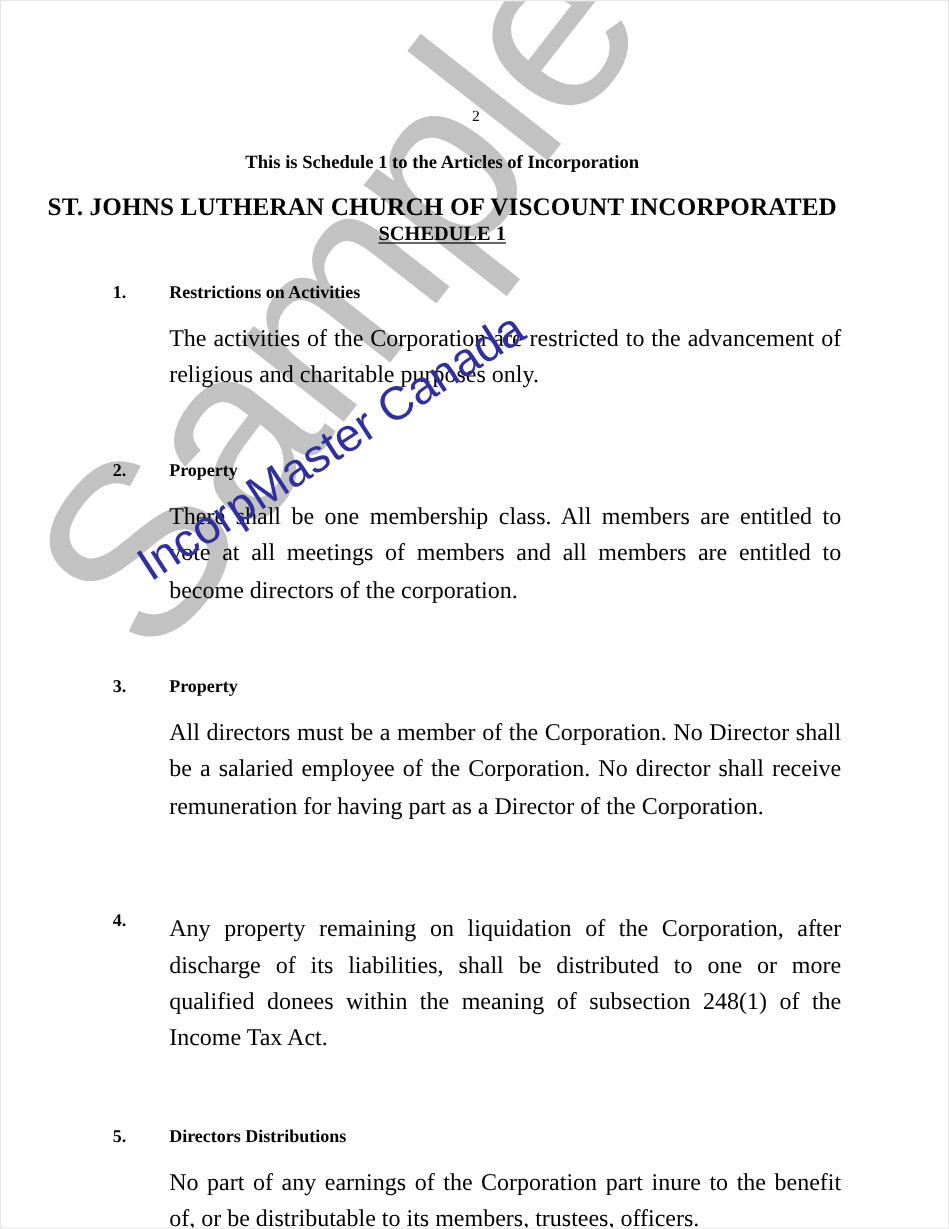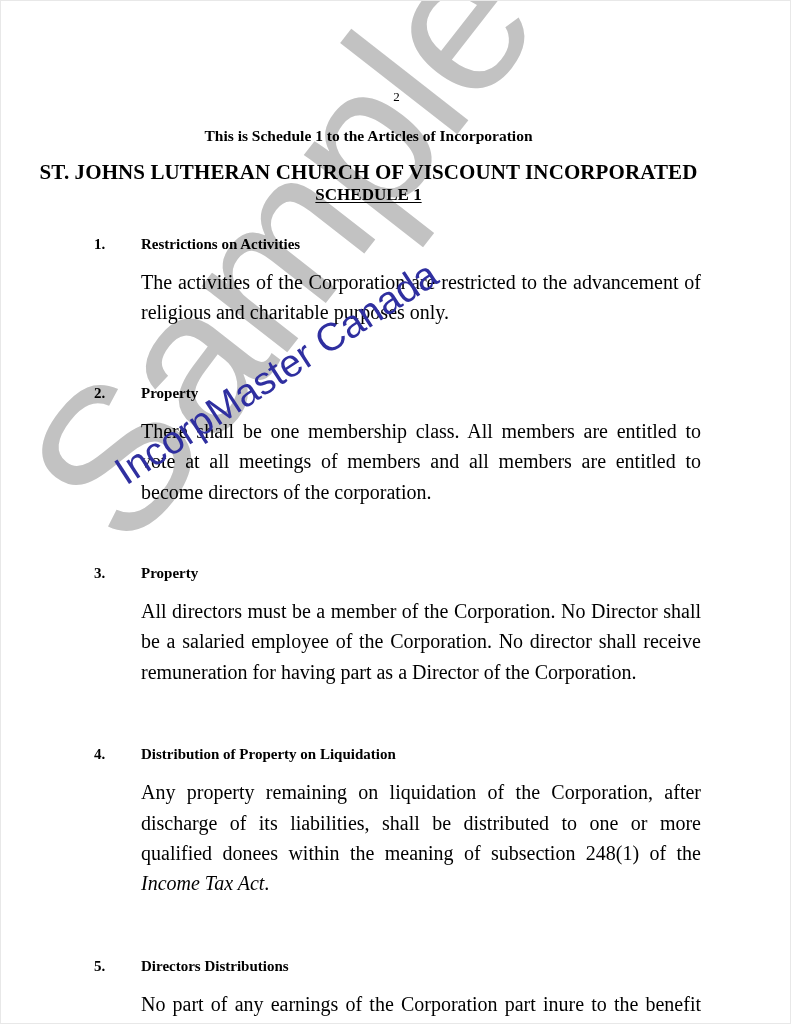--- a/index.html
+++ b/index.html
@@ -148,21 +148,20 @@
   .sec-body {
     margin-left: 47px;
     margin-top: 14px;
     font-size: 20px;
     line-height: 1.52;
     text-align: justify;
     text-justify: inter-word;
   }
 
   .sec-body .ital {
-    font-style: italic;
   }
 
   
   .gap-1 { height: 56px; }
   .gap-2 { height: 57px; }
   .gap-3 { height: 58px; }
   .gap-4 { height: 58px; }
 </style>
 </head>
 <body>
@@ -213,21 +212,20 @@
           <span class="sec-title">Property</span>
         </div>
         <div class="sec-body">All directors must be a member of the Corporation.  No Director shall be a salaried employee of the Corporation.  No director shall receive remuneration for having part as a Director of the Corporation.</div>
       </div>
 
       <div class="gap-3"></div>
 
       <div class="section">
         <div class="sec-head">
           <span class="sec-num">4.</span>
-          <span class="sec-title">Distribution of Property on Liquidation</span>
         </div>
         <div class="sec-body">
           <span>Any property remaining on liquidation of the Corporation, after discharge of its liabilities, shall be distributed to one or more qualified donees within the meaning of subsection 248(1) of the </span><span class="ital">Income Tax Act</span><span>.</span>
         </div>
       </div>
 
       <div class="gap-4"></div>
 
       <div class="section">
         <div class="sec-head">

